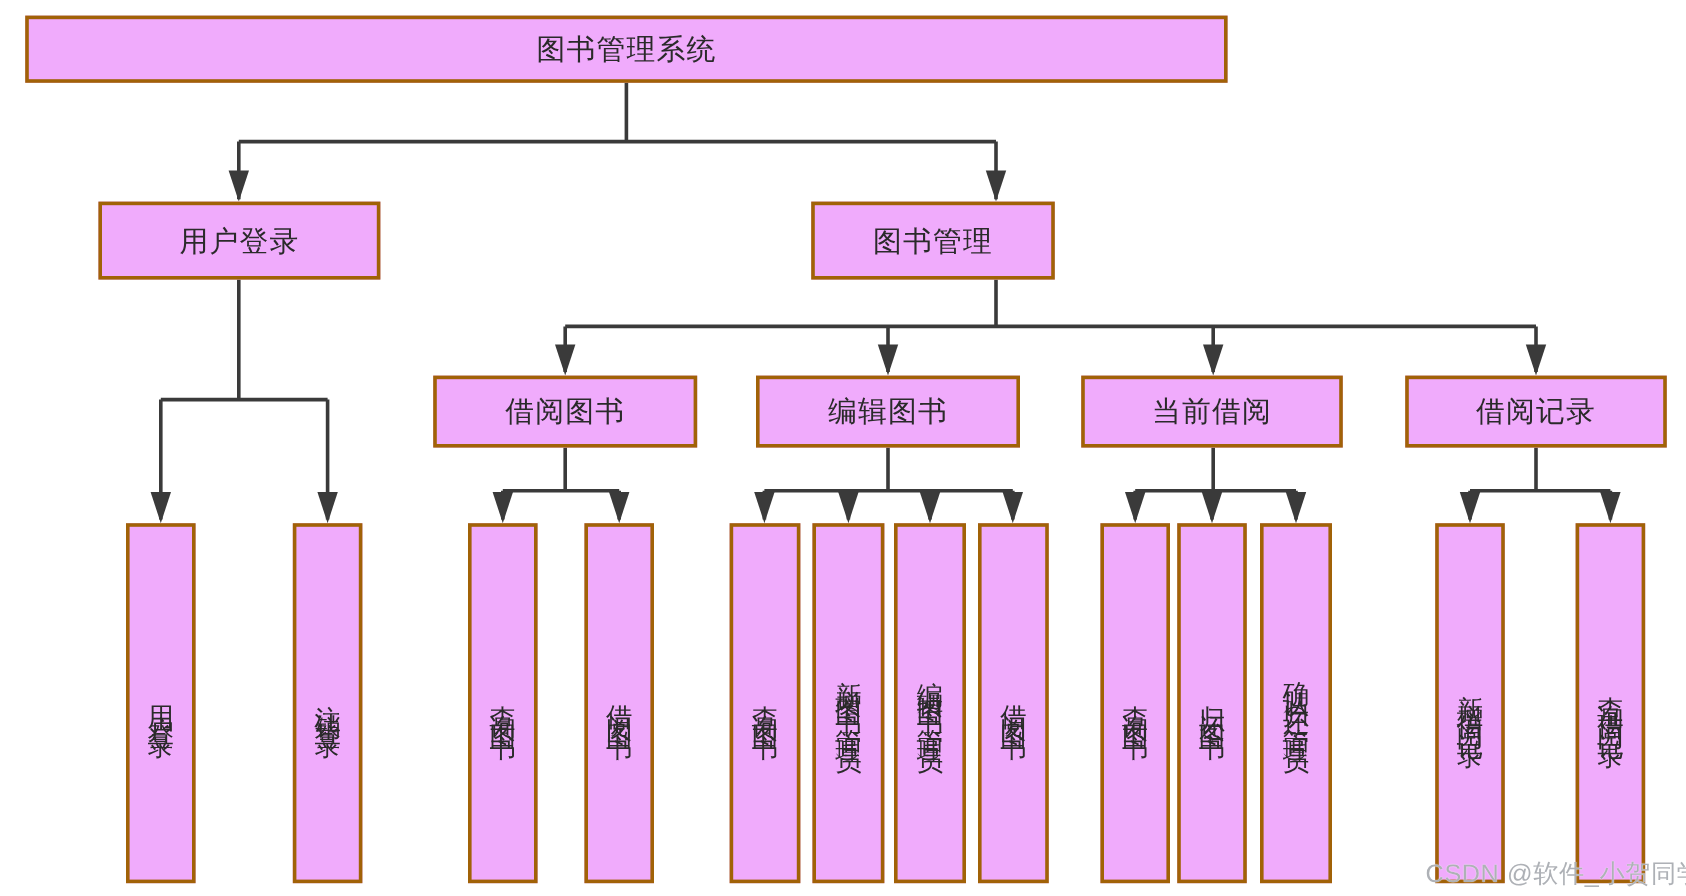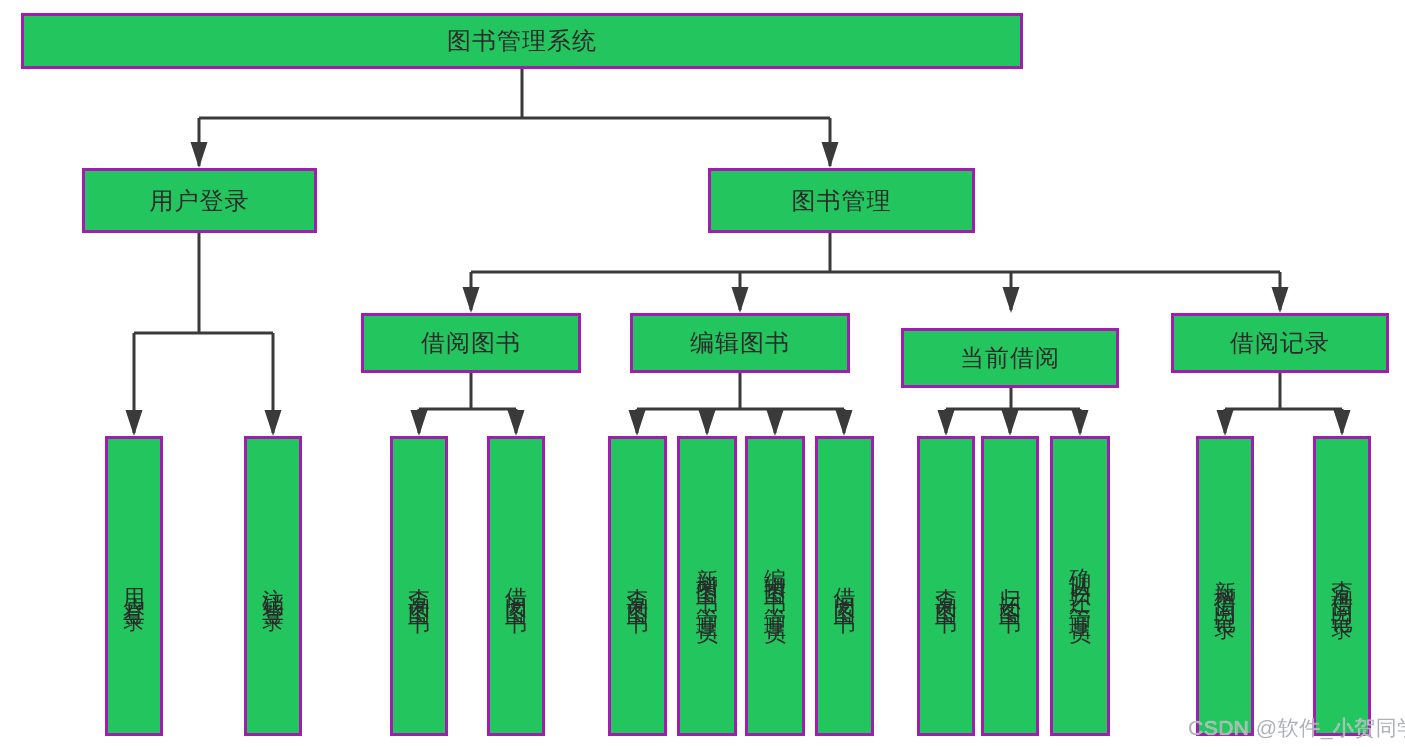--- a/index.html
+++ b/index.html
@@ -2,21 +2,21 @@
 <html><head>
 <meta charset="utf-8">
 <style>
   html,body{margin:0;padding:0;background:#ffffff;}
   .canvas{
     position:relative;width:1405px;height:747px;background:#ffffff;
     font-family:"Liberation Sans","DejaVu Sans",sans-serif;overflow:hidden;
   }
   .connectors{position:absolute;left:0;top:0;width:1405px;height:747px;}
   .box{
-    position:absolute;box-sizing:border-box;border:3px solid #a21caf;background:#22c55e;
+    position:absolute;box-sizing:border-box;border:3px solid #a16207;background:#f0abfc;
     display:flex;align-items:center;justify-content:center;color:#2a2a2a;
   }
   .hbox{font-size:24px;letter-spacing:1px;white-space:nowrap;}
   .vbox .vlabel{
     writing-mode:vertical-rl;text-orientation:mixed;
     font-size:22px;letter-spacing:8px;line-height:1;color:#2a2a2a;
   }
   .watermark{
     position:absolute;left:1188px;top:714px;z-index:5;
     font-size:21px;color:#aeb1b6;letter-spacing:0.5px;white-space:nowrap;
@@ -59,31 +59,31 @@
     </g>
   </svg>
 
   <div class="box hbox" style="left:21px;top:13px;width:1002px;height:56px;">
     <span>图书管理系统</span>
   </div>
 
   <div class="box hbox" style="left:82px;top:168px;width:235px;height:65px;">
     <span>用户登录</span>
   </div>
-  <div class="box hbox" style="left:708px;top:168px;width:267px;height:65px;align-items:center;">
+  <div class="box hbox" style="left:676px;top:168px;width:203px;height:65px;align-items:center;">
     <span>图书管理</span>
   </div>
 
   <div class="box hbox" style="left:361px;top:313px;width:220px;height:60px;">
     <span>借阅图书</span>
   </div>
   <div class="box hbox" style="left:630px;top:313px;width:220px;height:60px;">
     <span>编辑图书</span>
   </div>
-  <div class="box hbox" style="left:901px;top:328px;width:218px;height:60px;">
+  <div class="box hbox" style="left:901px;top:313px;width:218px;height:60px;">
     <span>当前借阅</span>
   </div>
   <div class="box hbox" style="left:1171px;top:313px;width:218px;height:60px;">
     <span>借阅记录</span>
   </div>
 
   <div class="box vbox" style="left:105px;top:436px;width:58px;height:300px;">
     <span class="vlabel">用户登录</span>
   </div>
   <div class="box vbox" style="left:244px;top:436px;width:58px;height:300px;">

